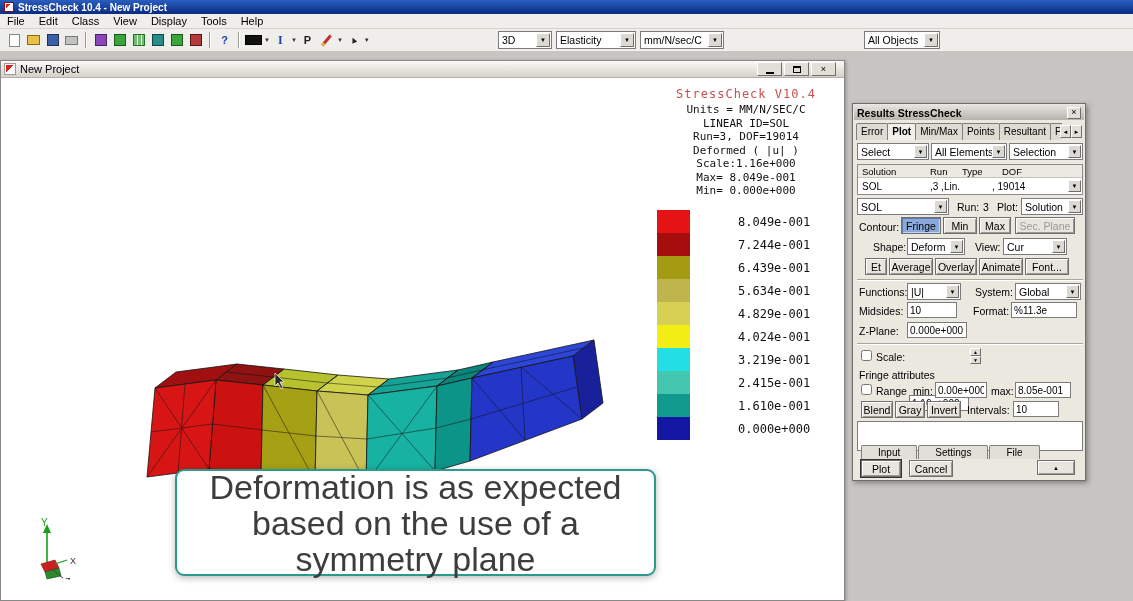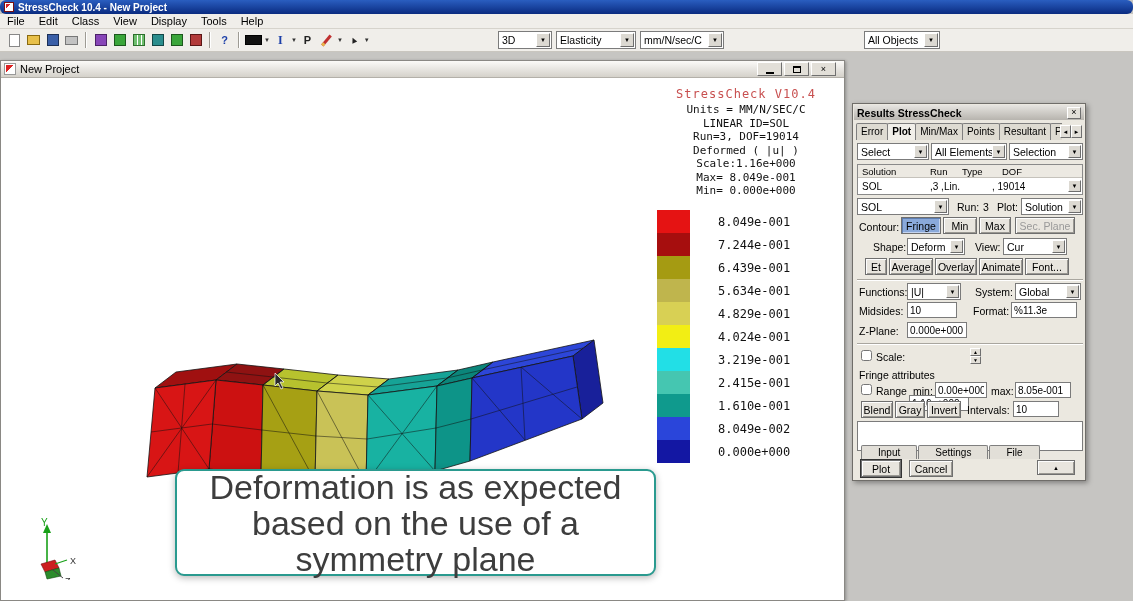--- a/index.html
+++ b/index.html
@@ -1,21 +1,21 @@
 <!DOCTYPE html>
 <html><head>
 <meta charset="utf-8">
 <style>
   * { box-sizing: border-box; margin: 0; padding: 0; }
   html,body { width:1133px; height:601px; overflow:hidden; }
   body { font-family:"Liberation Sans", sans-serif; background:#c6c5c2; position:relative; font-size:11px; color:#000; }
   .abs { position:absolute; }
 
   
-  .titlebar { left:0; top:0; width:1133px; height:14px; background:linear-gradient(180deg,#2a5ec0,#0a2b80); display:flex; align-items:center; padding:0 4px;border-radius:6px; }
+  .titlebar { left:0; top:0; width:1133px; height:14px; background:linear-gradient(180deg,#2a5ec0,#0a2b80); display:flex; align-items:center; padding:0 4px; }
   .titlebar-text { color:#fff; font-size:10px; font-weight:bold; margin-left:4px; white-space:nowrap; }
   .app-icon { width:10px; height:10px; background:#fff; border:1px solid #7a1010; position:relative; }
   .app-icon::after { content:""; position:absolute; left:1px; top:1px; right:1px; bottom:1px; background:linear-gradient(135deg,#d22 40%,#fff 40%); }
 
   .menubar { left:0; top:14px; width:1133px; height:15px; background:#f0eeea; border-bottom:1px solid #d6d3cc; display:flex; align-items:center; gap:14px; padding:0 7px; }
   .menu-item { font-size:11px; cursor:default; }
 
   .toolbar { left:0; top:29px; width:1133px; height:23px; background:#f0eeea; border-bottom:1px solid #c9c6bf; display:flex; align-items:center; padding:0 5px; }
   .ticon { width:17px; height:17px; display:inline-flex; align-items:center; justify-content:center; margin:0 1px; }
   .tsep { width:2px; height:16px; border-left:1px solid #9e9b94; border-right:1px solid #fff; margin:0 4px; }
@@ -52,21 +52,21 @@
   .g-max { width:8px; height:7px; border:1px solid #000; border-top-width:2px; }
 
   .viewport { position:absolute; left:0; top:17px; width:843px; height:522px; background:#fff; overflow:hidden; }
 
   .vp-brand { position:absolute; left:660px; top:9px; width:170px; text-align:center; font-family:"DejaVu Sans Mono",monospace; font-size:12px; color:#c85050; letter-spacing:1px; }
   .vp-info { position:absolute; left:655px; top:25px; width:180px; text-align:center; font-family:"DejaVu Sans Mono",monospace; font-size:11px; line-height:13.5px; color:#111; }
 
   .legend { position:absolute; left:656px; top:132px; }
   .lg-row { display:flex; align-items:center; height:23px; }
   .lg-swatch { width:33px; height:23px; flex:none; }
-  .lg-label { margin-left:28px; font-family:"DejaVu Sans Mono",monospace; font-size:12px; color:#111; }
+  .lg-label { margin-left:48px; font-family:"DejaVu Sans Mono",monospace; font-size:12px; color:#111; }
 
   .callout { position:absolute; left:174px; top:391px; width:481px; height:107px; background:#fff; border:2px solid #2a9a8f; border-radius:9px; box-shadow:0 2px 7px rgba(0,0,0,.28); display:flex; align-items:center; justify-content:center; padding:0 26px; }
   .callout-text { font-size:34px; line-height:36px; color:#3d3d3d; text-align:center; }
 
   
   .dialog { left:852px; top:103px; width:234px; height:378px; background:#ebe8e0; border:1px solid #6f6d69; box-shadow:2px 2px 5px rgba(0,0,0,.35); }
   .dlg-titlebar { position:absolute; left:1px; top:1px; right:1px; height:15px; background:linear-gradient(180deg,#e6e4e0,#b7b4ae); display:flex; align-items:center; padding:0 3px; }
   .dlg-title { font-size:10.5px; font-weight:bold; flex:1; }
   .dlg-close { width:14px; height:12px; background:#e2dfd8; border:1px solid; border-color:#fff #6f6f6f #6f6f6f #fff; font-size:9px; line-height:9px; display:flex; align-items:center; justify-content:center; }
   .dtabs { position:absolute; left:3px; top:19px; width:206px; height:17px; display:flex; overflow:hidden; }
@@ -246,24 +246,20 @@
         </div>
       <div class="lg-row">
           <span class="lg-swatch" style="background: rgb(69, 198, 177);"></span>
           <span class="lg-label">2.415e-001</span>
         </div>
       <div class="lg-row">
           <span class="lg-swatch" style="background: rgb(15, 154, 141);"></span>
           <span class="lg-label">1.610e-001</span>
         </div>
       <div class="lg-row">
-          <span class="lg-swatch" style="background: rgb(42, 69, 218);"></span>
-          <span class="lg-label">8.049e-002</span>
-        </div>
-      <div class="lg-row">
           <span class="lg-swatch" style="background: rgb(19, 23, 163);"></span>
           <span class="lg-label">0.000e+000</span>
         </div>
     </div>
 
     <svg class="abs" style="left:140px; top:190px;" width="470" height="230" viewBox="0 0 470 230">
       <g stroke="#141414" stroke-width="0.8" stroke-linejoin="round">
 
         <polygon points="14,120 75,112 96,96 35,104" fill="#a01010"></polygon>
         <polygon points="75,112 122,117 143,101 96,96" fill="#8f1212"></polygon>

